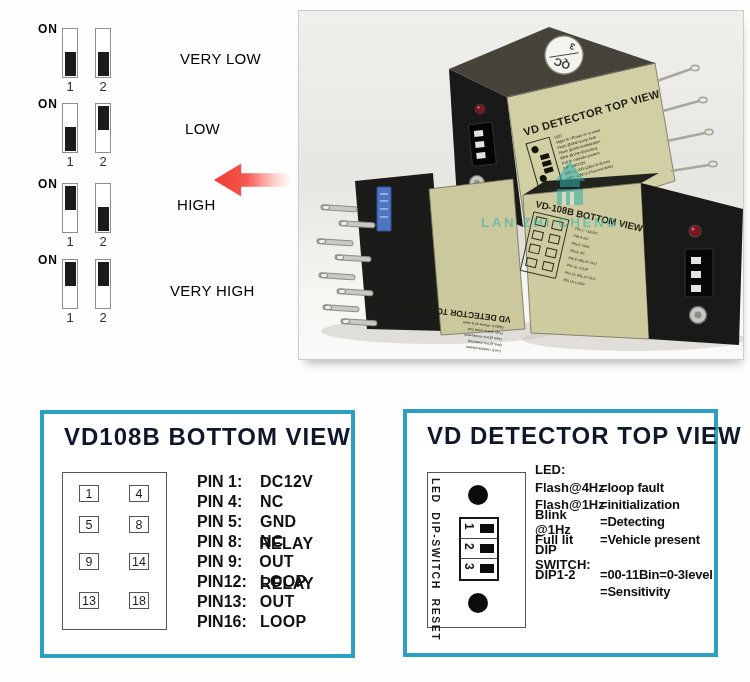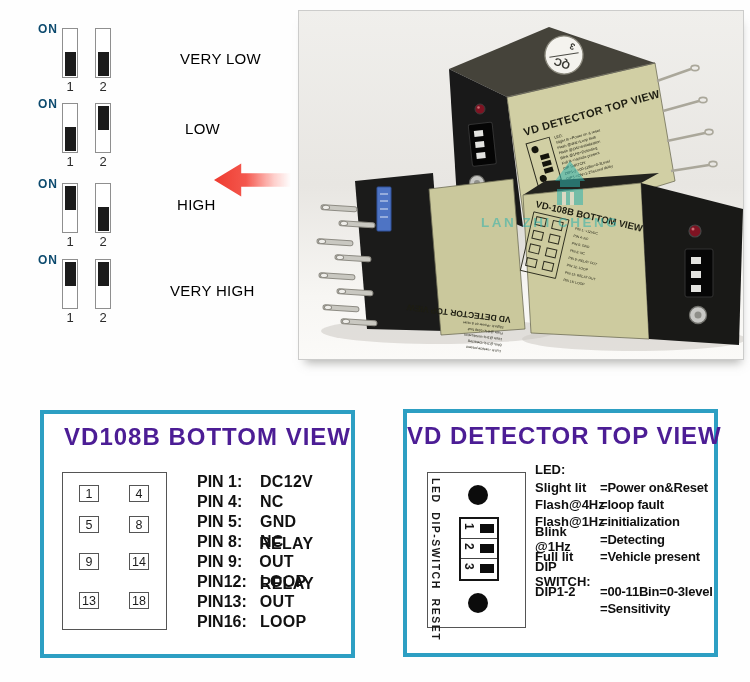--- a/index.html
+++ b/index.html
@@ -1,39 +1,39 @@
 <!DOCTYPE html>
 <html><head>
 <meta charset="utf-8">
 <style>
   html,body{margin:0;padding:0;}
   body{font-family:"Liberation Sans",sans-serif;background:#ffffff;}
   .page{position:relative;width:750px;height:682px;background:#fefefe;overflow:hidden;}
 
   
   .dip-row{position:absolute;left:38px;width:130px;height:72px;}
-  .on-label{position:absolute;left:0;top:0;font-size:12px;font-weight:bold;letter-spacing:1px;color:#0c4a6e;}
+  .on-label{position:absolute;left:0;top:0;font-size:12px;font-weight:bold;letter-spacing:1px;color:#000000;}
   .switch{position:absolute;top:6px;width:16px;height:50px;border:1.5px solid #8f8f8f;background:#ffffff;box-sizing:border-box;}
   .switch-fill{position:absolute;left:1.5px;right:1.5px;height:50%;background:#1b1b1b;}
   .switch[data-state="on"] .switch-fill{top:1.5px;}
   .switch[data-state="off"] .switch-fill{bottom:1.5px;}
   .sw-num{position:absolute;top:57px;width:16px;text-align:center;font-size:13px;color:#2a2a2a;}
   .level-label{position:absolute;font-size:15px;color:#000000;letter-spacing:.3px;}
   .arrow-wrap{position:absolute;left:214px;top:162px;width:80px;height:36px;}
   .arrow{position:absolute;inset:0;background:linear-gradient(to right,#ee3b30 0%,#f4574d 40%,rgba(255,120,110,.35) 75%,rgba(255,255,255,0) 96%);
     clip-path:polygon(0% 50%,34% 4%,34% 31%,100% 31%,100% 69%,34% 69%,34% 96%);filter:blur(.4px);}
 
   
   .photo{position:absolute;left:298px;top:10px;width:444px;height:348px;border:1px solid #cccccb;
     box-shadow:2px 8px 9px -5px rgba(110,110,105,.5);background:#eeede9;box-sizing:content-box;}
   .photo svg{display:block;}
 
   
   .info-box{position:absolute;width:315px;height:248px;border:4px solid #2d9fc3;background:#ffffff;box-sizing:border-box;}
-  .box-title{margin-top:9px;text-align:right;font-size:24px;font-weight:bold;letter-spacing:1px;color:#4c1d95;white-space:nowrap;}
+  .box-title{margin-top:9px;text-align:left;font-size:24px;font-weight:bold;letter-spacing:1px;color:#0f172a;white-space:nowrap;padding-left:20px;}
   .pin-diagram{position:absolute;left:18px;top:58px;width:105px;height:158px;border:1.5px solid #555;box-sizing:border-box;}
   .pin-square{position:absolute;width:20px;height:17px;border:1.5px solid #555;box-sizing:border-box;
     font-size:12.5px;color:#1c1c1c;display:flex;align-items:center;justify-content:center;}
   .pin-list{position:absolute;left:153px;top:57px;}
   .pin-line{display:flex;height:20px;align-items:flex-end;font-size:16px;font-weight:bold;color:#111;}
   .pin-line .pl{width:50px;}
   .pin-line .pv{margin-left:13px;letter-spacing:.3px;}
 
   .tv-diagram{position:absolute;left:20px;top:59px;width:99px;height:156px;border:1.5px solid #555;box-sizing:border-box;}
   .side-vert{position:absolute;left:2px;top:5px;height:146px;writing-mode:vertical-rl;
@@ -352,24 +352,20 @@
           </div>
       </div>
       <div class="led-dot" style="left:40px;top:120px"></div>
     </div>
     <div class="tv-text">
       <div class="tv-line">
           <span class="tl">LED:</span>
           <span class="tv"></span>
         </div>
       <div class="tv-line">
-          <span class="tl">Slight lit</span>
-          <span class="tv">=Power on&amp;Reset</span>
-        </div>
-      <div class="tv-line">
           <span class="tl">Flash@4Hz</span>
           <span class="tv">=loop fault</span>
         </div>
       <div class="tv-line">
           <span class="tl">Flash@1Hz</span>
           <span class="tv">=initialization</span>
         </div>
       <div class="tv-line">
           <span class="tl">Blink @1Hz</span>
           <span class="tv">=Detecting</span>

